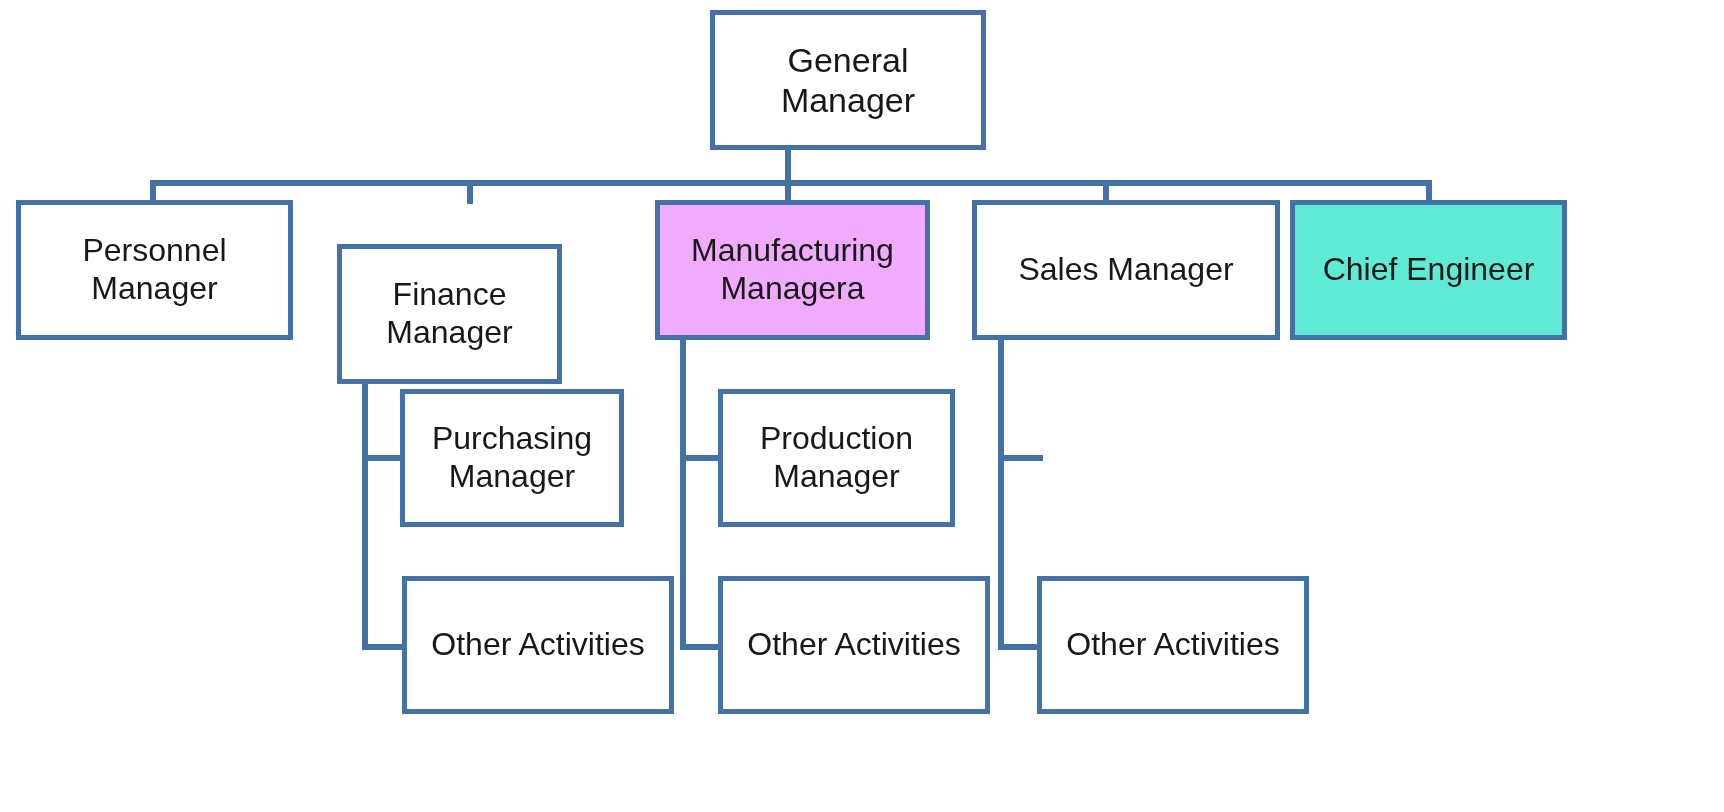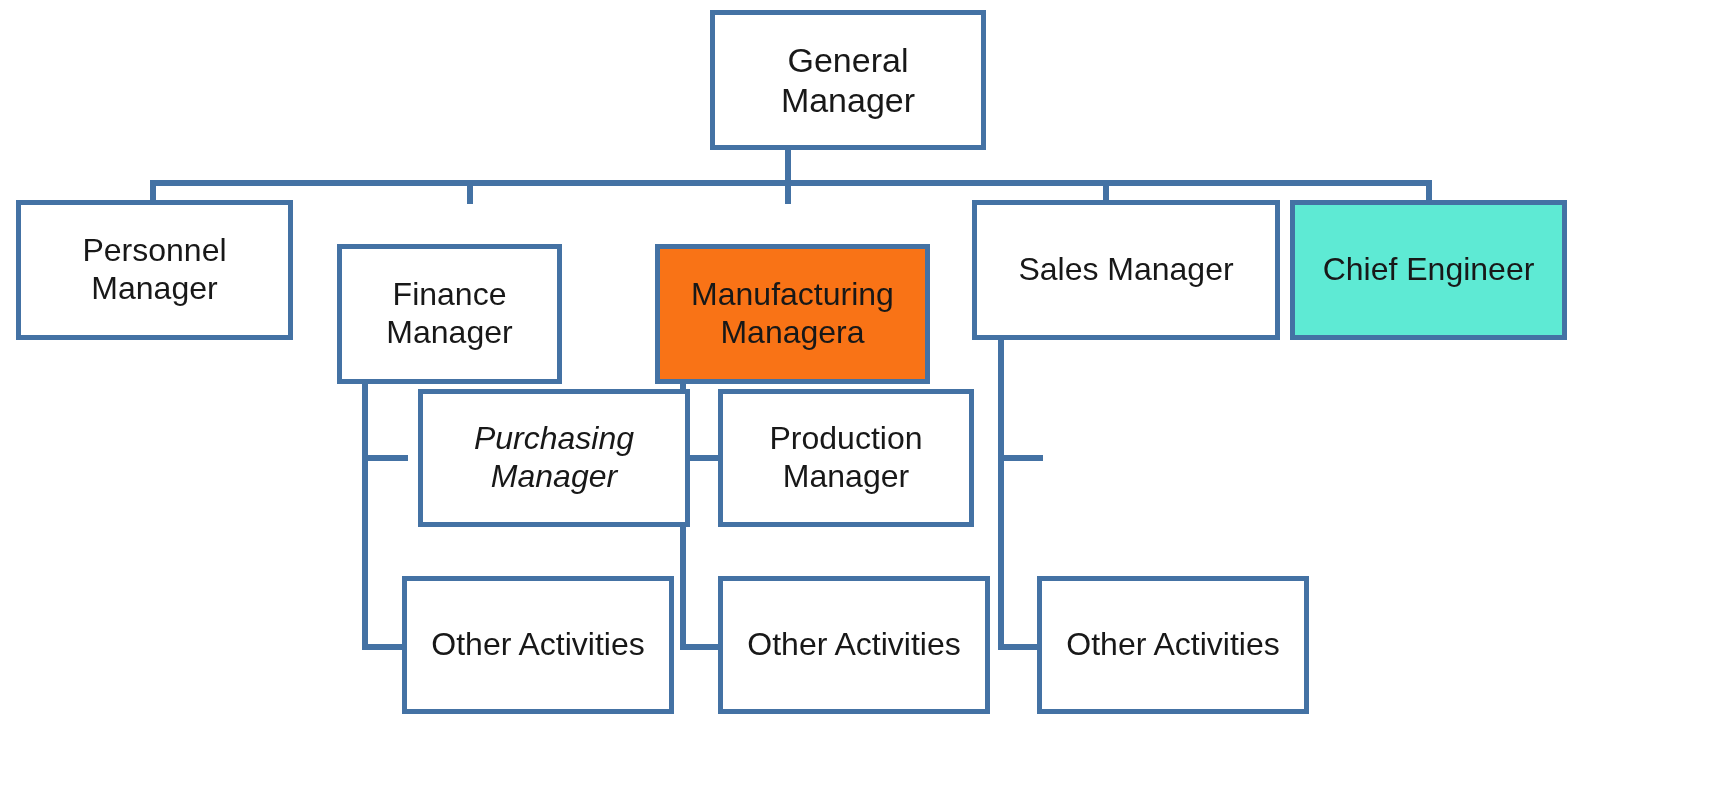--- a/index.html
+++ b/index.html
@@ -55,22 +55,22 @@
   #node-manufacturing-managera { left: 655px; width: 275px; }
   #node-sales-manager     { left: 972px;  width: 308px; }
   #node-chief-engineer    { left: 1290px; width: 277px; }
 
   
   .lvl3 {
     top: 389px;
     height: 138px;
     font-size: 32px;
   }
-  #node-purchasing-manager { left: 418px;  width: 272px; font-style: italic; }
-  #node-production-manager { left: 718px;  width: 256px; }
+  #node-purchasing-manager { left: 400px;  width: 224px; }
+  #node-production-manager { left: 718px;  width: 237px; }
   #node-traffic-manager    { left: 1037px; width: 272px; }
 
   
   .lvl4 {
     top: 576px;
     height: 138px;
     font-size: 32px;
   }
   #node-other-activities-finance { left: 402px;  width: 272px; }
   #node-other-activities-mfg     { left: 718px;  width: 272px; }
@@ -141,21 +141,21 @@
     <span class="node-label">General Manager</span>
   </div>
 
   <div class="node lvl2" id="node-personnel-manager" style="color: rgb(24, 24, 24); background: rgb(255, 255, 255);">
     <span class="node-label">Personnel
 Manager</span>
   </div>
   <div class="node lvl2" id="node-finance-manager" style="color: rgb(24, 24, 24); background: rgb(255, 255, 255);">
     <span class="node-label">Finance Manager</span>
   </div>
-  <div class="node lvl2" id="node-manufacturing-managera" style="color: rgb(24, 24, 24); background: #f97316; margin-top: 44px;">
+  <div class="node lvl2" id="node-manufacturing-managera" style="color: rgb(24, 24, 24); background: #f0abfc;">
     <span class="node-label">Manufacturing
 Managera</span>
   </div>
   <div class="node lvl2" id="node-sales-manager" style="color: rgb(24, 24, 24); background: rgb(255, 255, 255);">
     <span class="node-label">Sales Manager</span>
   </div>
   <div class="node lvl2" id="node-chief-engineer" style="color: rgb(24, 24, 24); background: #5eead4;">
     <span class="node-label">Chief Engineer</span>
   </div>
 

